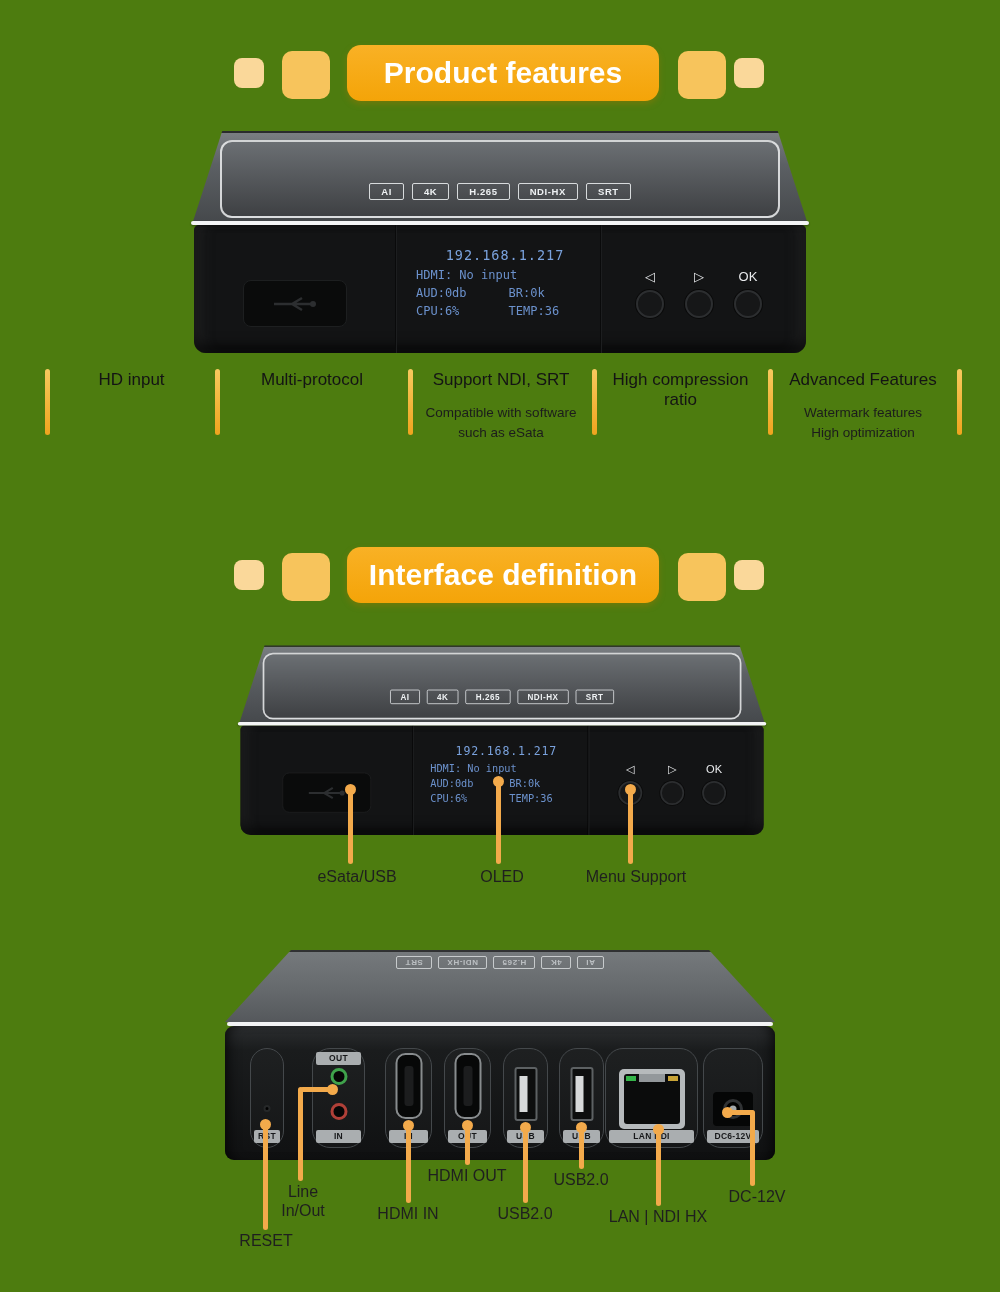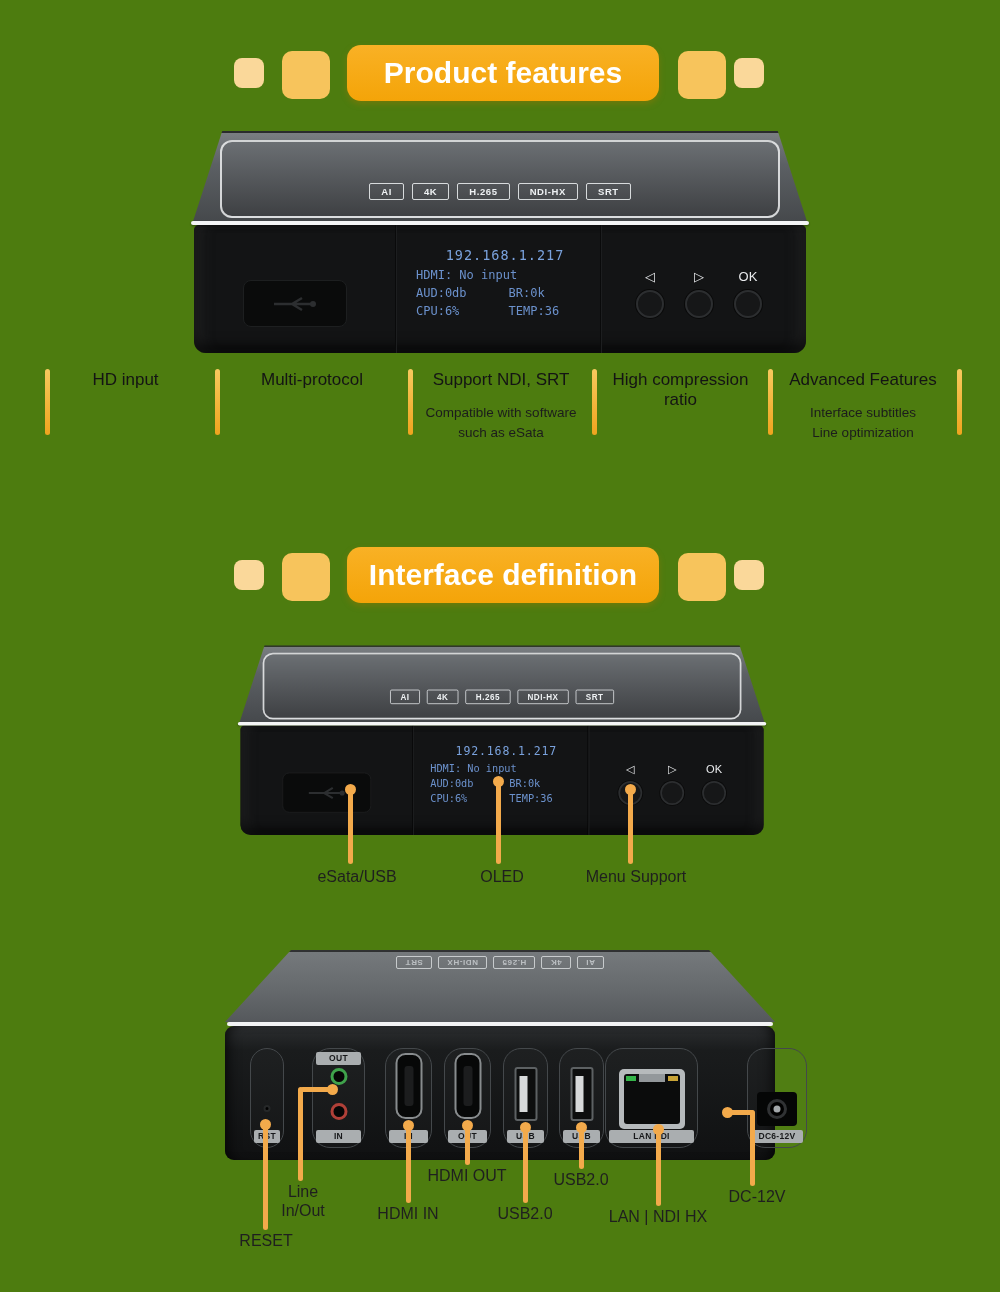--- a/index.html
+++ b/index.html
@@ -167,41 +167,41 @@
   </div>
 
   <div>
     <div class="fbar" style="left:45px;"></div>
     <div class="fbar" style="left:215px;"></div>
     <div class="fbar" style="left:408px;"></div>
     <div class="fbar" style="left:592px;"></div>
     <div class="fbar" style="left:768px;"></div>
     <div class="fbar" style="left:957px;"></div>
 
-    <div class="fcol single" style="left:48px; width:155px;">
+    <div class="fcol single" style="left:54px; width:155px;">
       <div class="ftitle">HD input</div>
     </div>
     <div class="fcol single" style="left:222px; width:180px;">
       <div class="ftitle">Multi-protocol</div>
     </div>
     <div class="fcol multi" style="left:414px; width:174px;">
       <div class="ftitle">Support NDI, SRT</div>
       <div class="flines">
         <div>Compatible with software</div>
         <div>such as eSata</div>
       </div>
     </div>
     <div class="fcol single" style="left:598px; width:165px;">
       <div class="ftitle">High compression ratio</div>
     </div>
     <div class="fcol multi" style="left:775px; width:176px;">
       <div class="ftitle">Advanced Features</div>
       <div class="flines">
-        <div>Interface subtitles</div>
-        <div>Line optimization</div>
+        <div>Watermark features</div>
+        <div>High optimization</div>
       </div>
     </div>
   </div>
 
   <div>
     <div class="sq sq-s" style="left:234px; top:560px;"></div>
     <div class="sq sq-m" style="left:282px; top:553px;"></div>
     <div class="banner" style="left:347px; top:547px;">Interface definition</div>
     <div class="sq sq-m" style="left:678px; top:553px;"></div>
     <div class="sq sq-s" style="left:734px; top:560px;"></div>
@@ -301,21 +301,21 @@
     </div>
     <div class="pbox" style="left:380px; width:93px;">
       <div class="rj45">
         <div class="hole"></div>
         <div class="pins"></div>
         <div class="led-g"></div>
         <div class="led-y"></div>
       </div>
       <div class="chip">LAN NDI</div>
     </div>
-    <div class="pbox" style="left:478px; width:60px;margin-left:44px;">
+    <div class="pbox" style="left:478px; width:60px;">
       <div class="dcjack">
         <div class="ring"></div>
         <div class="pin"></div>
       </div>
       <div class="chip">DC6-12V</div>
     </div>
   </div>
 
   <div class="co-dot" style="left:260px; top:1119px;"></div>
   <div class="co-line" style="left:263px; top:1126px; height:104px;"></div>

